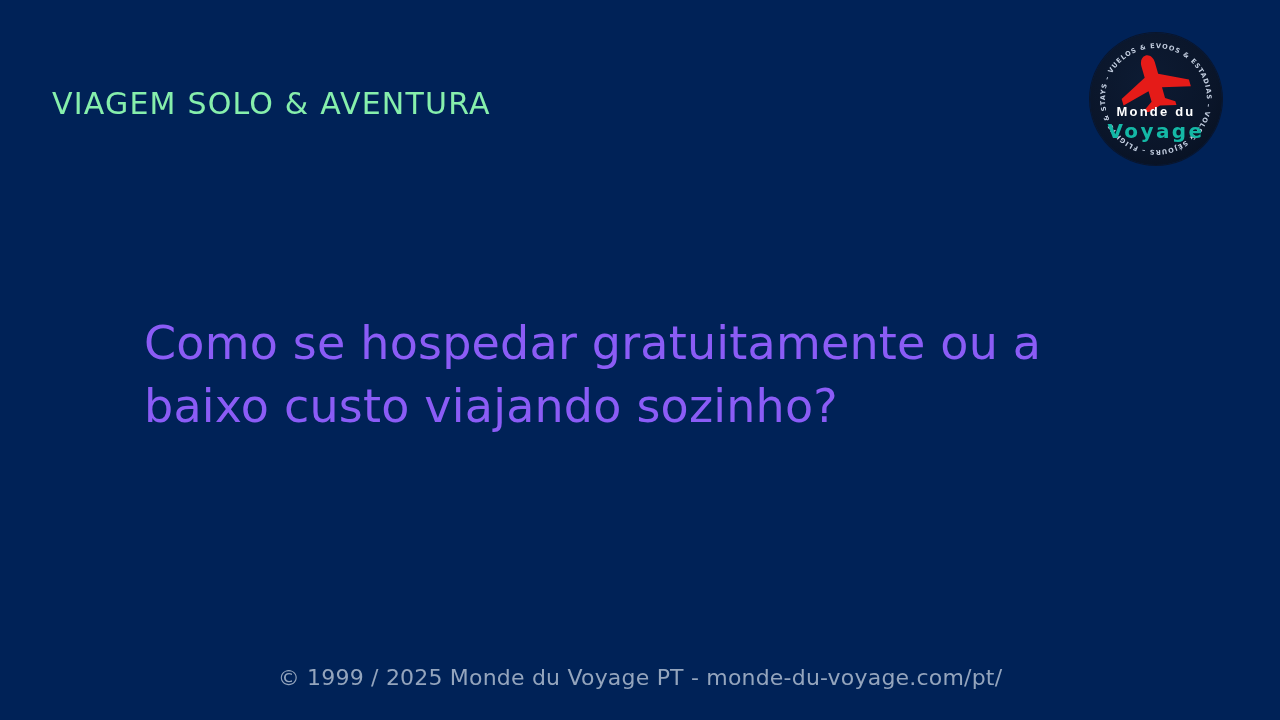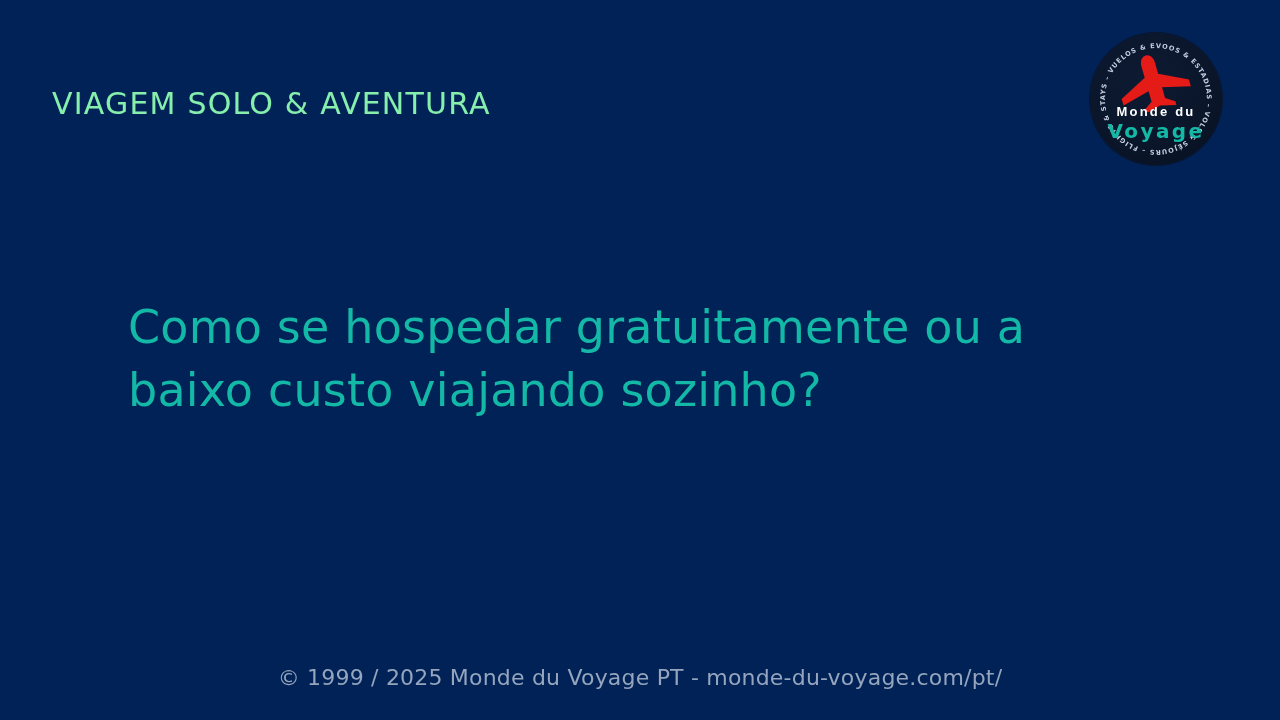--- a/index.html
+++ b/index.html
@@ -104,23 +104,23 @@
     position: absolute;
     left: 128px;
     top: 296px;
     width: 1010px;
   }
   .headline {
     font-family: "DejaVu Sans", sans-serif;
     font-size: 46px;
     font-weight: 400;
     line-height: 63px;
-    color: #14b8a6;
+    color: #8b5cf6;
     letter-spacing: 0.2px;
-    margin: 0;
+    margin: 16px;
   }
 
   
   .site-footer {
     position: absolute;
     left: 0;
     right: 0;
     top: 661px;
     height: 32px;
     display: flex;

